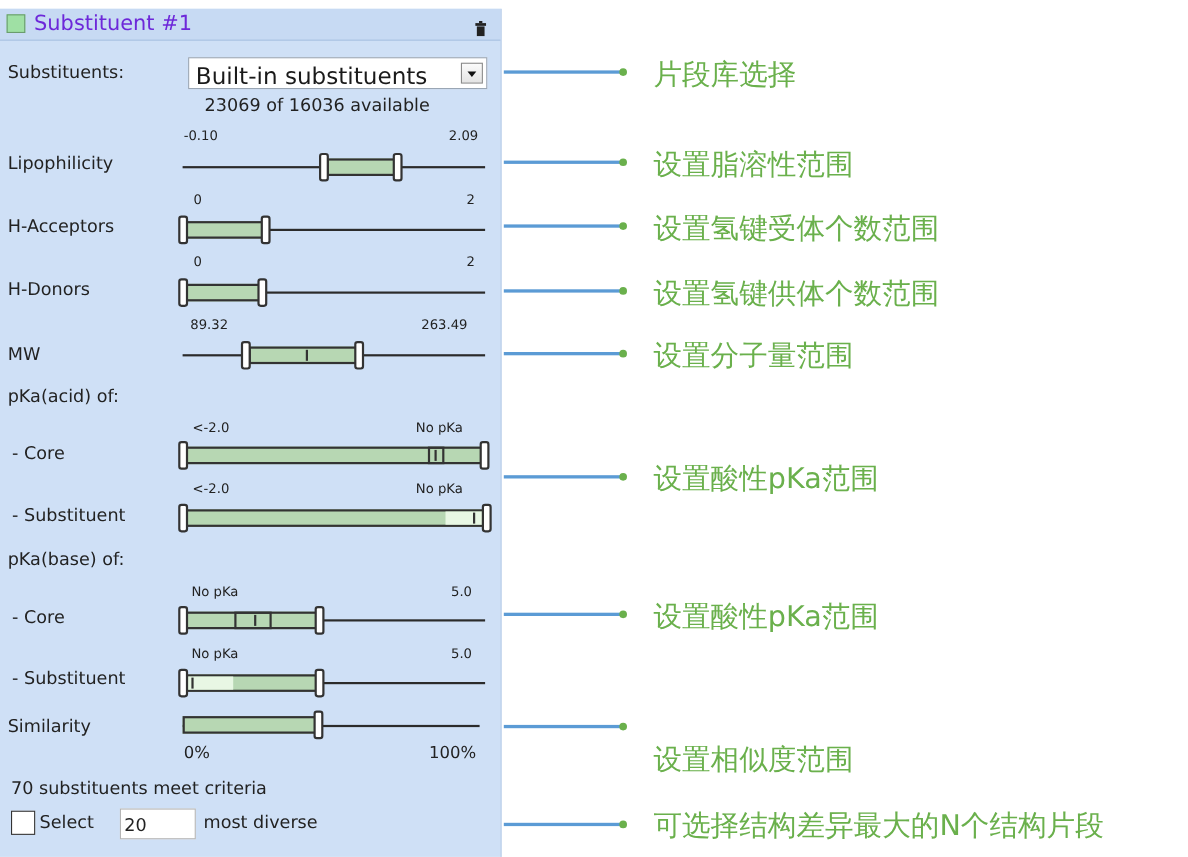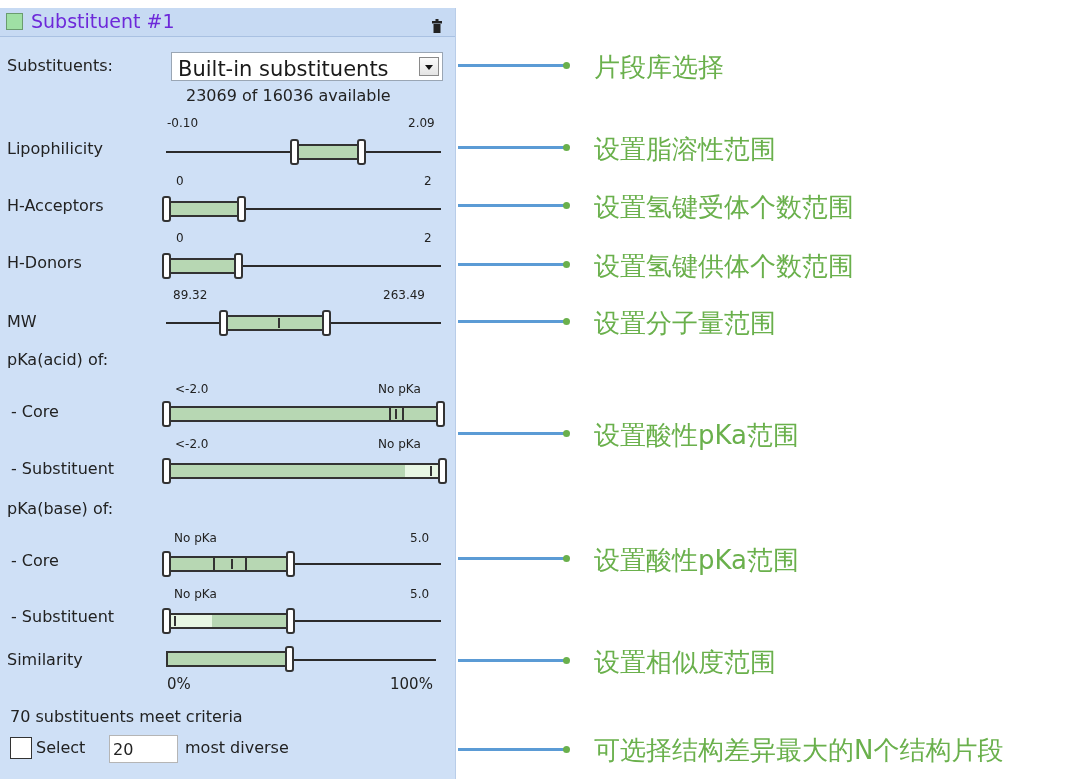--- a/index.html
+++ b/index.html
@@ -195,19 +195,19 @@
   <div class="ann-text" style="top:418px;">设置酸性pKa范围</div>
 </div>
 <div>
   <div class="ann-line" style="top:557px;"></div>
   <div class="ann-dot" style="left:563px;top:555px;"></div>
   <div class="ann-text" style="top:543px;">设置酸性pKa范围</div>
 </div>
 <div>
   <div class="ann-line" style="top:659px;"></div>
   <div class="ann-dot" style="left:563px;top:657px;"></div>
-  <div class="ann-text" style="top:645px;">设置相似度范围</div>
+  <div class="ann-text" style="top:673px;">设置相似度范围</div>
 </div>
 <div>
   <div class="ann-line" style="top:748px;"></div>
   <div class="ann-dot" style="left:563px;top:746px;"></div>
   <div class="ann-text" style="top:733px;">可选择结构差异最大的N个结构片段</div>
 </div>
 
 </body></html>

